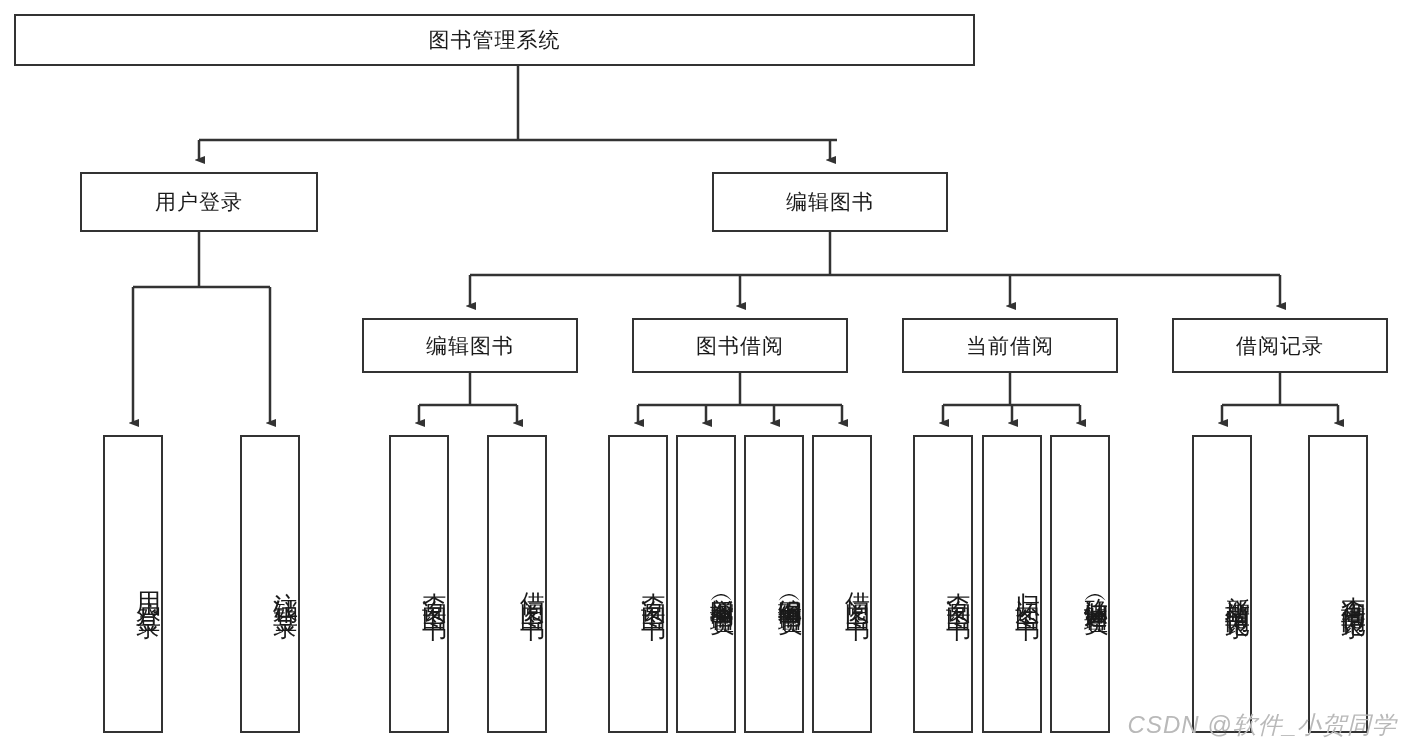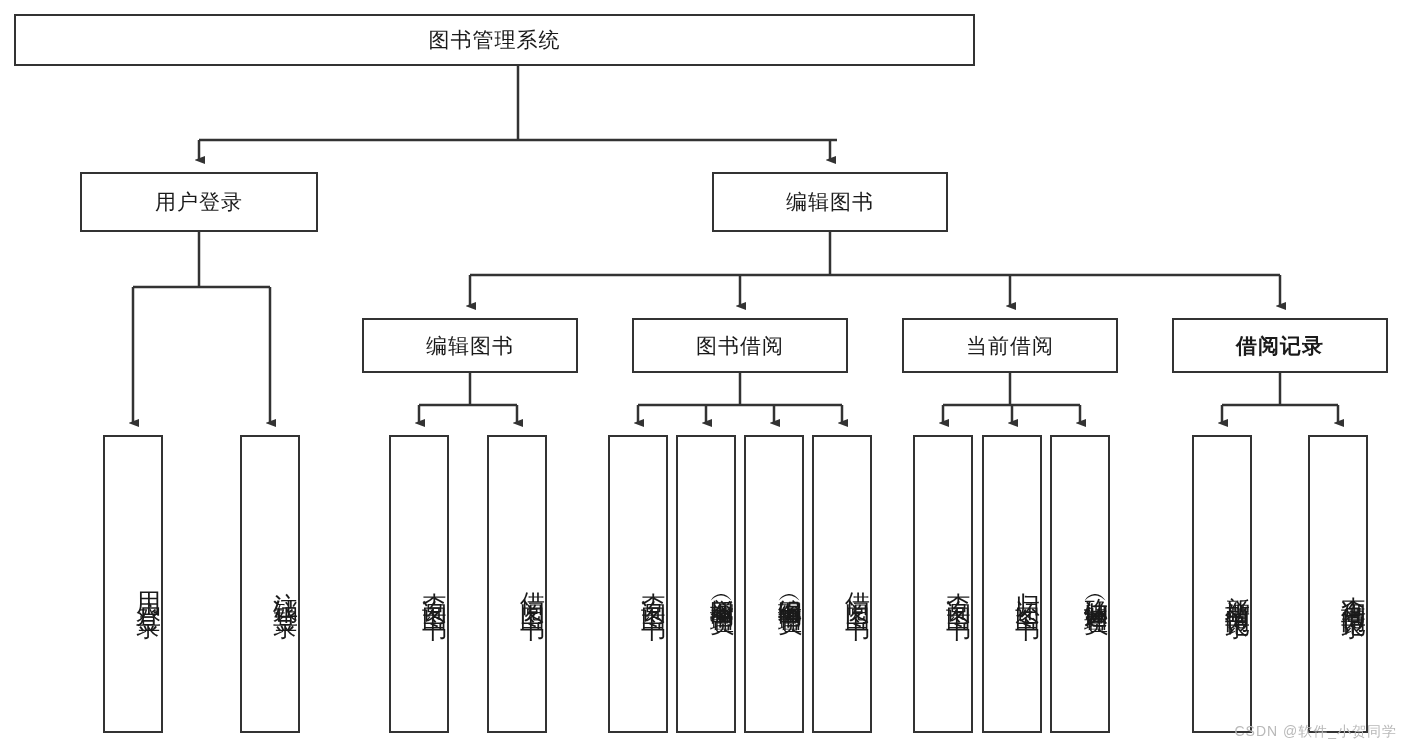--- a/index.html
+++ b/index.html
@@ -51,24 +51,25 @@
   }
   .node.vert .vlabel {
     writing-mode: vertical-rl;
     text-orientation: upright;
     white-space: nowrap;
   }
   .watermark {
     position: absolute;
     right: 8px;
     bottom: 6px;
-    font-size: 14px;
+    font-size: 24px;
     color: #b9b9b9;
     letter-spacing: 1px;
     white-space: nowrap;
+    font-style: italic;
   }
 </style>
 </head>
 <body>
 
 <div id="canvas">
 
   <svg class="wires" viewBox="0 0 1405 747">
     <defs>
       <marker id="arrow" markerWidth="10" markerHeight="10" refX="4" refY="6" orient="auto" markerUnits="userSpaceOnUse">
@@ -120,21 +121,21 @@
   </svg>
 
   <div class="node horiz" id="n-root" style="left: 14px; top: 14px; width: 961px; height: 52px;">图书管理系统</div>
 
   <div class="node horiz" id="n-l2-0" style="left: 80px; top: 172px; width: 238px; height: 60px;">用户登录</div>
   <div class="node horiz" id="n-l2-1" style="left: 712px; top: 172px; width: 236px; height: 60px;">编辑图书</div>
 
   <div class="node horiz" id="n-l3-0" style="left: 362px; top: 318px; width: 216px; height: 55px;">编辑图书</div>
   <div class="node horiz" id="n-l3-1" style="left: 632px; top: 318px; width: 216px; height: 55px;">图书借阅</div>
   <div class="node horiz" id="n-l3-2" style="left: 902px; top: 318px; width: 216px; height: 55px; text-align: center;">当前借阅</div>
-  <div class="node horiz" id="n-l3-3" style="left: 1172px; top: 318px; width: 216px; height: 55px; font-weight: bold;">借阅记录</div>
+  <div class="node horiz" id="n-l3-3" style="left: 1172px; top: 318px; width: 216px; height: 55px;">借阅记录</div>
 
   <div class="node vert" id="n-leaf-0" style="left: 103px; top: 435px; width: 60px; height: 298px;">
       <span class="vlabel" style="font-size: 25px; letter-spacing: 8px;">用户登录</span>
     </div>
   <div class="node vert" id="n-leaf-1" style="left: 240px; top: 435px; width: 60px; height: 298px;">
       <span class="vlabel" style="font-size: 25px; letter-spacing: 8px;">注销登录</span>
     </div>
   <div class="node vert" id="n-leaf-2" style="left: 389px; top: 435px; width: 60px; height: 298px;">
       <span class="vlabel" style="font-size: 25px; letter-spacing: 8px;">查询图书</span>
     </div>

